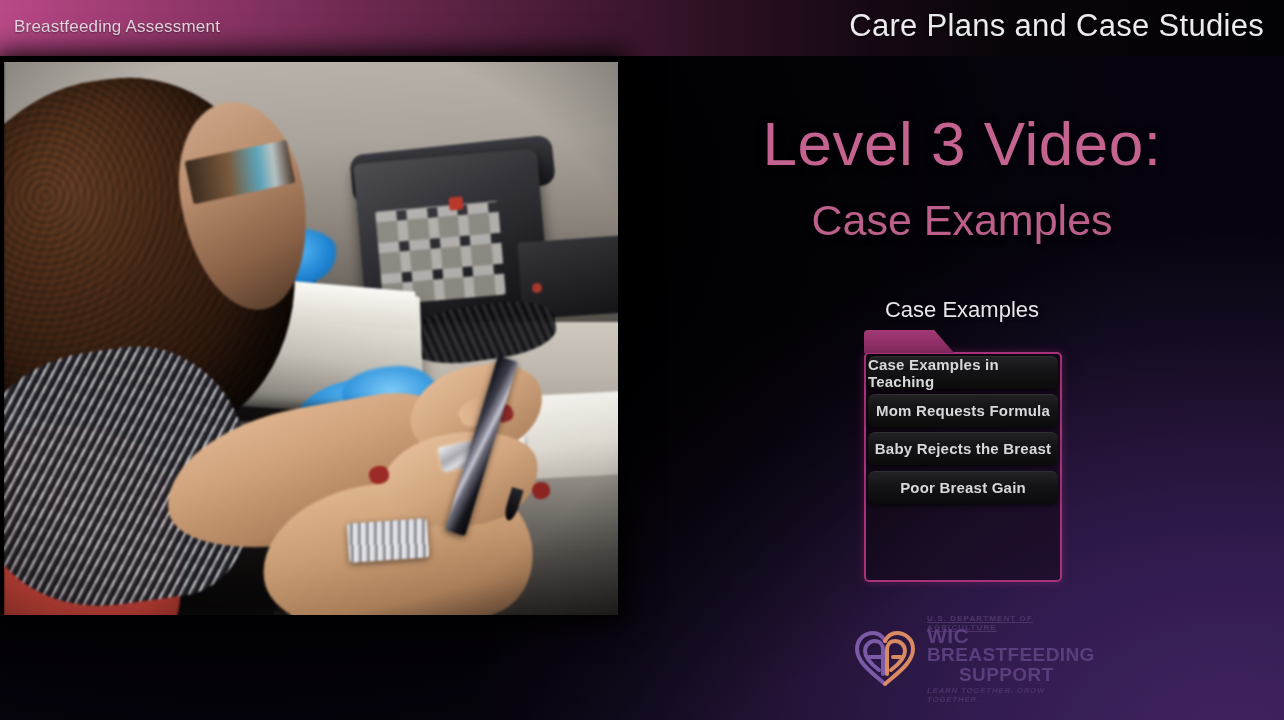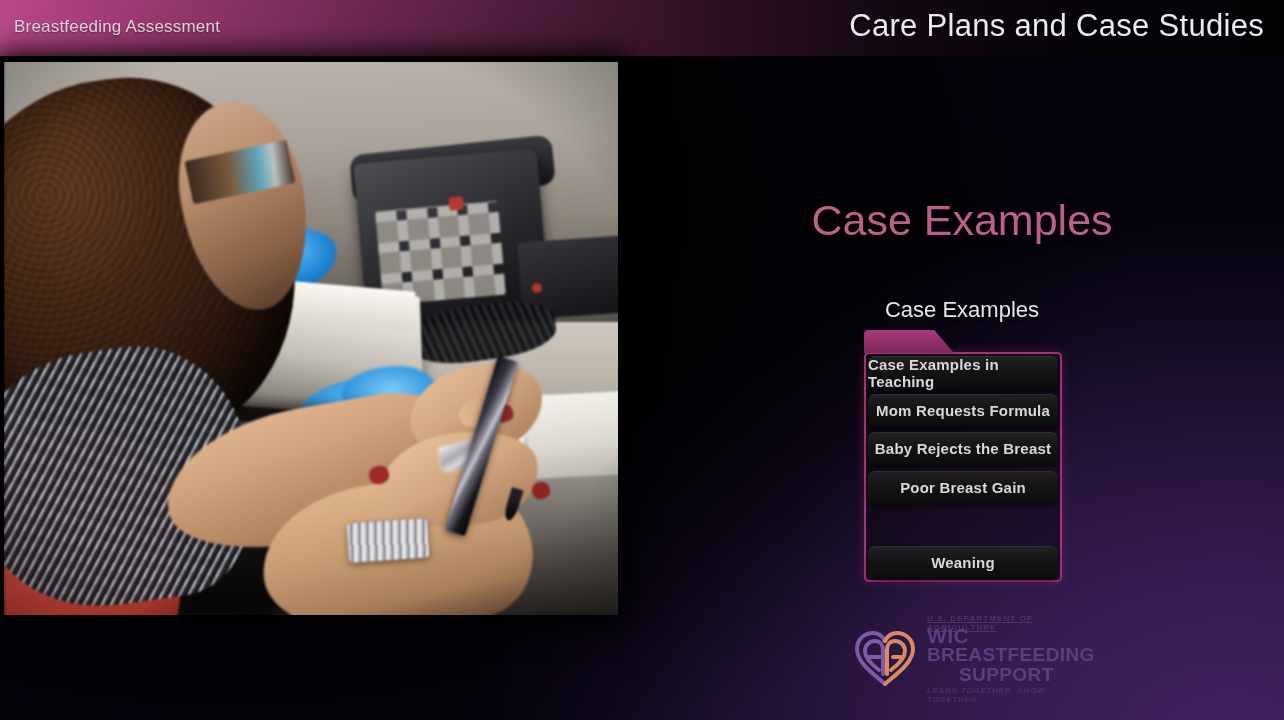--- a/index.html
+++ b/index.html
@@ -442,32 +442,32 @@
       <div class="ph" id="nail-l2"></div>
       <div class="ph" id="ring"></div>
       <div class="ph" id="watch"></div>
       <div class="ph" id="pen"></div>
       <div class="ph" id="pen-tip"></div>
       <div class="ph" id="photo-blur"></div>
       <div class="ph" id="photo-vignette"></div>
     </div>
   </div>
 
+  <div id="title-main">Level 3 Video:</div>
   <div id="title-sub">Case Examples</div>
 
   <div id="menu-heading">Case Examples</div>
   <div id="menu-panel"></div>
   <div id="menu-tab"></div>
   <div id="menu-tab-label">Level 3</div>
 
   <div class="menu-item mi0">Case Examples in Teaching</div>
   <div class="menu-item mi1">Mom Requests Formula</div>
   <div class="menu-item mi2">Baby Rejects the Breast</div>
   <div class="menu-item mi3">Poor Breast Gain</div>
-  <div class="menu-item mi5">Weaning</div>
 
   <div id="logo">
     <div id="logo-mark">
       <svg viewBox="0 0 72 66" width="72" height="66" fill="none">
         <g stroke-linecap="round" stroke-linejoin="round" fill="none">
           <path d="M36 60 C22 48, 8 38, 8 25 C8 15, 16 9, 24 9 C30 9, 34 13, 36 17" stroke="#7b5aa8" stroke-width="4"></path>
           <path d="M36 17 C38 13, 42 9, 48 9 C56 9, 64 15, 64 25 C64 38, 50 48, 36 60" stroke="#d98a63" stroke-width="4"></path>
           <path d="M30 46 C22 40, 16 34, 16 27 C16 21, 21 17, 26 17 C31 17, 34 21, 34 26 L34 50" stroke="#7b5aa8" stroke-width="4"></path>
           <path d="M42 46 C50 40, 56 34, 56 27 C56 21, 51 17, 46 17 C41 17, 38 21, 38 26 L38 50" stroke="#d98a63" stroke-width="4"></path>
           <path d="M20 33 L34 33" stroke="#7b5aa8" stroke-width="4"></path>

